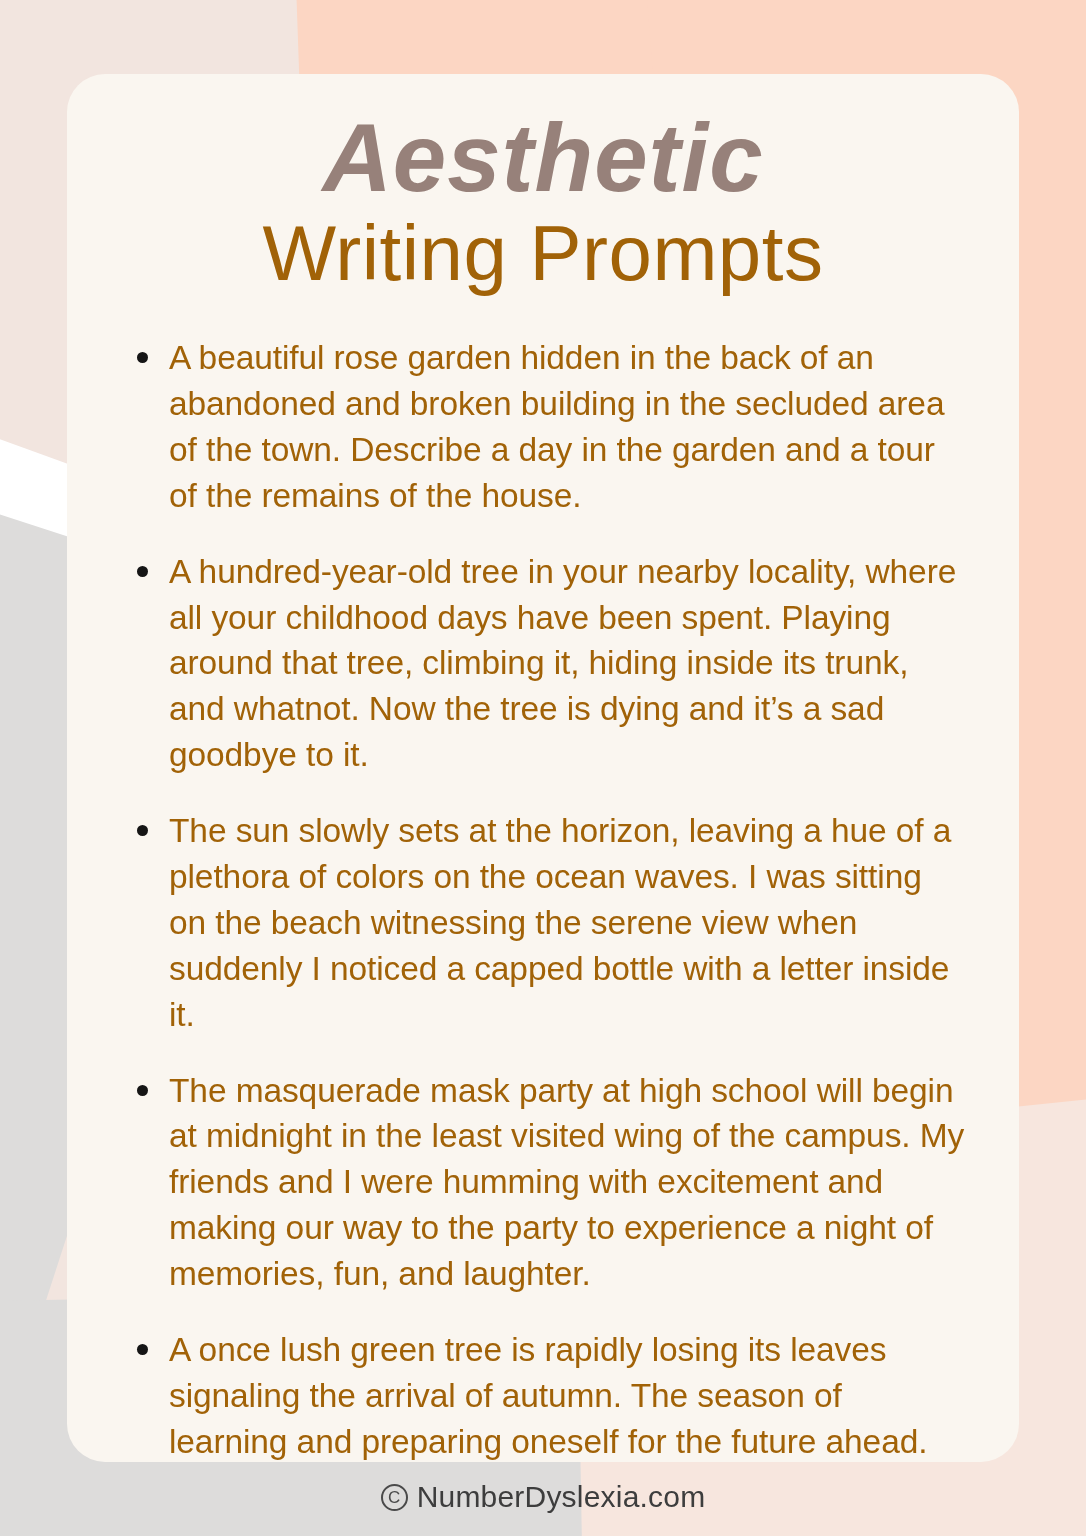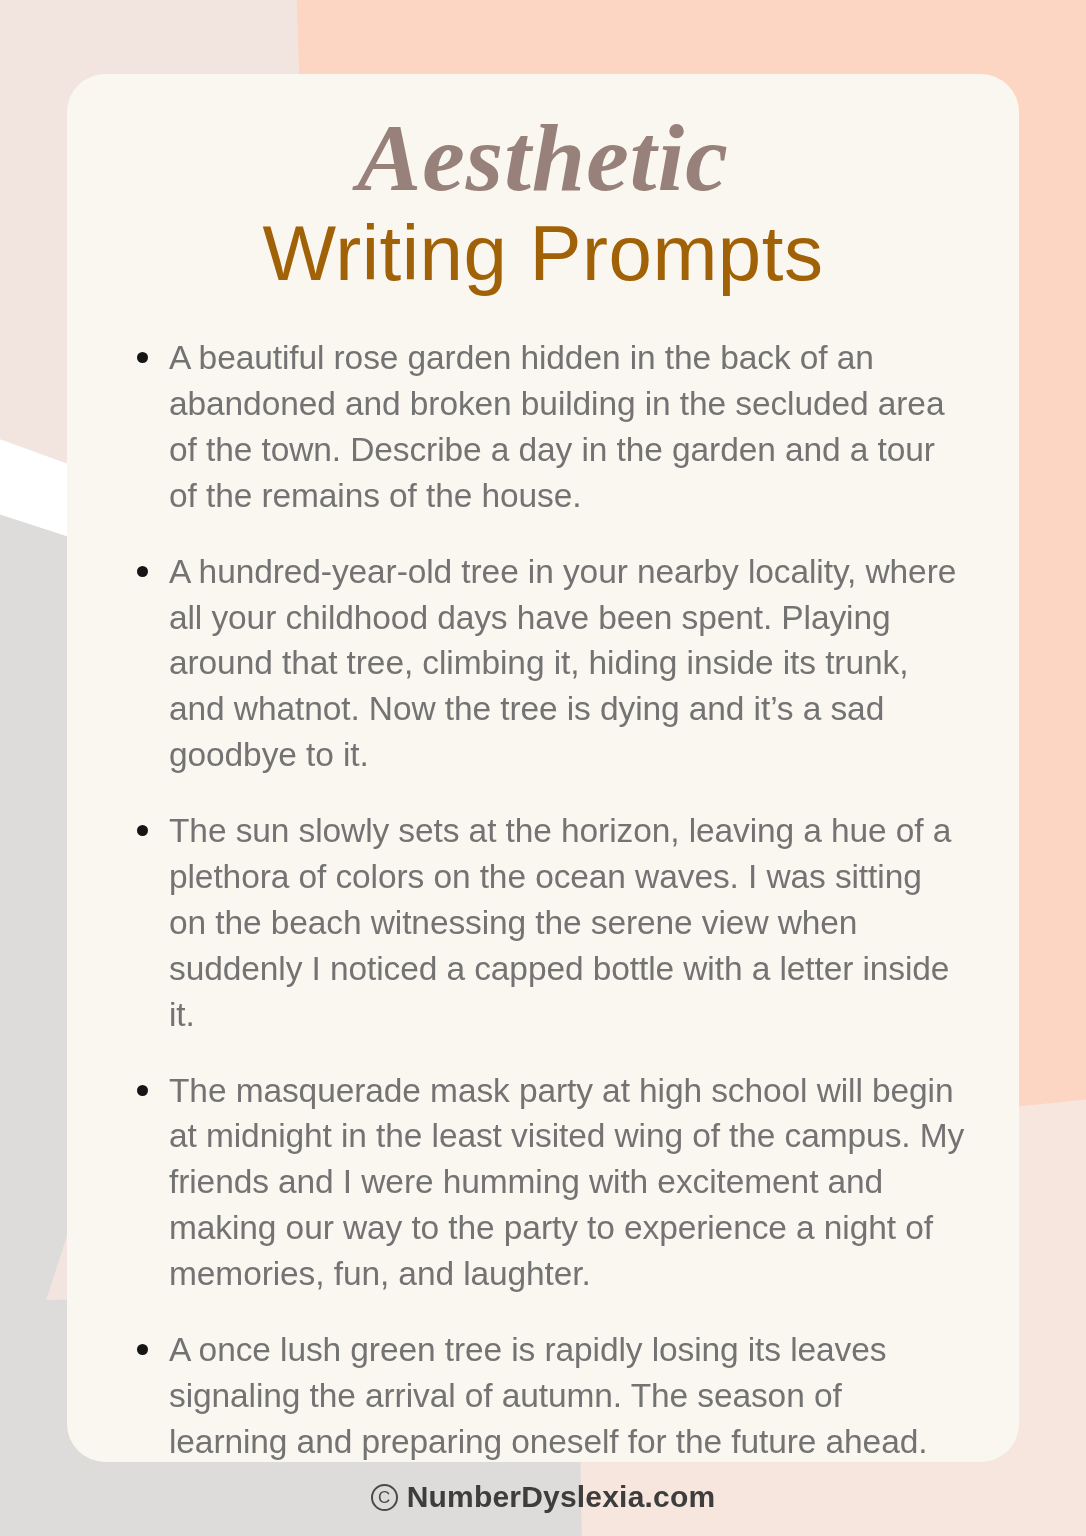--- a/index.html
+++ b/index.html
@@ -105,21 +105,21 @@
     border-radius: 38px;
     box-sizing: border-box;
     padding: 26px 44px 0 44px;
     overflow: hidden;
   }
 
   .title-block {
     text-align: center;
   }
   .title-script {
-    font-family: Liberation Serif, serif;
+    font-family: Liberation Sans, sans-serif;
     font-style: italic;
     font-weight: 700;
     font-size: 96px;
     line-height: 1.12;
     color: #97817A;
     letter-spacing: 1px;
     margin: 4px 0 0 0;
   }
   .title-sub {
     font-family: "Liberation Sans", sans-serif;
@@ -135,21 +135,21 @@
   .prompt-list {
     list-style: none;
     margin: 42px 0 0 0;
     padding: 0 10px 0 58px;
   }
   .prompt-item {
     position: relative;
     font-family: "Liberation Sans", sans-serif;
     font-size: 33.5px;
     line-height: 1.37;
-    color: #737373;
+    color: #a16207;
     margin: 8px 0 30px 0;
     letter-spacing: -0.1px;
   }
   .prompt-item:last-child {
     margin-bottom: 0;
   }
   .bullet-dot {
     position: absolute;
     left: -32px;
     top: 17px;
@@ -179,21 +179,21 @@
     align-items: center;
     justify-content: center;
     font-family: "Liberation Sans", sans-serif;
     font-size: 17px;
     line-height: 1;
     color: #4a4a4a;
     box-sizing: border-box;
   }
   .footer-text {
     font-family: "Liberation Sans", sans-serif;
-    font-weight: 700;
+    font-weight: 400;
     font-size: 30px;
     color: #3d3d3d;
     letter-spacing: 0.2px;
   }
 </style>
 </head>
 <body>
 
 <div id="poster">
 

